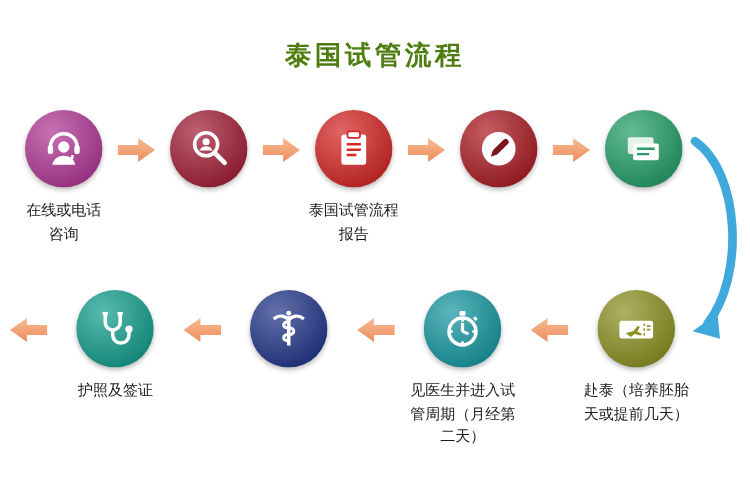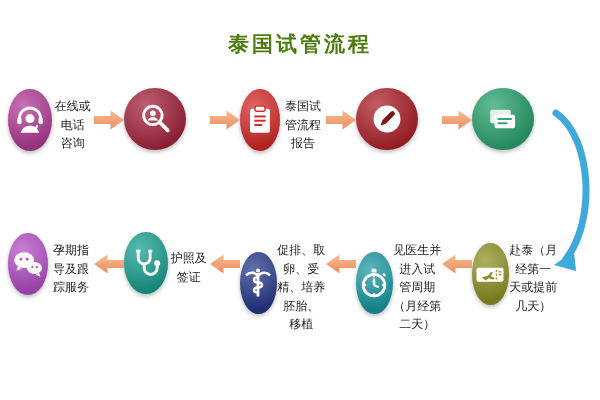--- a/index.html
+++ b/index.html
@@ -10,21 +10,21 @@
   .title {
     position:absolute; top:30px; left:0; width:100%;
     text-align:center; font-size:21px; font-weight:bold; letter-spacing:3px;
   }
   .row {
     position:absolute; left:8px; right:48px;
     display:flex; justify-content:space-between; align-items:flex-start;
   }
   .row-top { top:88px; }
   .row-bottom { top:232px; }
-  .step { width:86px; display:flex; flex-direction:row; align-items:center; flex:0 0 auto; }
+  .step { width:86px; display:flex; flex-direction:column; align-items:center; flex:0 0 auto; }
   .circle {
     width:62px; height:62px; border-radius:50%;
     display:flex; align-items:center; justify-content:center;
     background-image: radial-gradient(circle at 35% 28%, rgba(255,255,255,.28), rgba(0,0,0,.16) 78%);
     box-shadow: 0 2px 4px rgba(0,0,0,.28);
   }
   .circle svg { width:34px; height:34px; display:block; }
   .label {
     margin-top:9px; font-size:12px; line-height:1.55; color:#1a1a1a;
     text-align:center; white-space:pre-line;
@@ -115,36 +115,20 @@
 
   </div>
 
   <svg class="curve-arrow" width="46" height="178">
     <path d="M 4 10 C 40 35, 44 118, 14 156" stroke="#3fa9dc" stroke-width="7" fill="none" stroke-linecap="round"></path>
     <polygon points="22,148 2,162 24,168" fill="#3fa9dc"></polygon>
   </svg>
 
   <div class="row row-bottom">
 
-    <div class="step">
-      <div class="circle" style="background-color: rgb(180, 78, 198);">
-        <svg viewBox="0 0 24 24">
-          <ellipse cx="9.3" cy="9.3" rx="7" ry="5.6" fill="#fff"></ellipse>
-          <path d="M4.8 13.6 L3.9 17 L7.6 15.2 Z" fill="#fff"></path>
-          <ellipse cx="16.6" cy="14.8" rx="5.3" ry="4.3" fill="#fff"></ellipse>
-          <path d="M19.8 18.2 L20.8 21 L17.4 19.6 Z" fill="#fff"></path>
-          <circle cx="7" cy="8.6" r=".95" fill="#b44ec6"></circle>
-          <circle cx="11.4" cy="8.6" r=".95" fill="#b44ec6"></circle>
-          <circle cx="15" cy="14.2" r=".8" fill="#b44ec6"></circle>
-          <circle cx="18.2" cy="14.2" r=".8" fill="#b44ec6"></circle>
-        </svg>
-      </div>
-      <div class="label">孕期指导及跟
-踪服务</div>
-    </div>
 
     <div class="arrow arrow-left"></div>
 
     <div class="step">
       <div class="circle" style="background-color: rgb(23, 160, 143);">
         <svg viewBox="0 0 24 24">
           <path d="M6.5 3.5 v5 a4.2 4.2 0 0 0 8.4 0 v-5" fill="none" stroke="#fff" stroke-width="2"></path>
           <line x1="5" y1="3.5" x2="8" y2="3.5" stroke="#fff" stroke-width="1.8"></line>
           <line x1="13.4" y1="3.5" x2="16.4" y2="3.5" stroke="#fff" stroke-width="1.8"></line>
           <path d="M10.7 12.7 v2.8 a4.6 4.6 0 0 0 9.2 0 v-1.6" fill="none" stroke="#fff" stroke-width="2"></path>
@@ -158,23 +142,20 @@
 
     <div class="step">
       <div class="circle" style="background-color: rgb(38, 57, 139);">
         <svg viewBox="0 0 24 24">
           <circle cx="12" cy="3.2" r="1.4" fill="#fff"></circle>
           <line x1="12" y1="5" x2="12" y2="21.5" stroke="#fff" stroke-width="2"></line>
           <path d="M3.5 6.5 C6.5 3.8 10 4.6 12 7 C14 4.6 17.5 3.8 20.5 6.5" fill="none" stroke="#fff" stroke-width="1.8"></path>
           <path d="M12 8 C8.2 8 8.2 11.6 12 11.6 C15.8 11.6 15.8 15.2 12 15.2 C8.2 15.2 8.2 18.8 12 18.8" fill="none" stroke="#fff" stroke-width="1.7"></path>
         </svg>
       </div>
-      <div class="label">促排、取卵、受
-精、培养胚胎、
-移植</div>
     </div>
 
     <div class="arrow arrow-left"></div>
 
     <div class="step">
       <div class="circle" style="background-color: rgb(26, 153, 163);">
         <svg viewBox="0 0 24 24">
           <rect x="10.3" y="2" width="3.4" height="2.6" rx=".6" fill="#fff"></rect>
           <line x1="18.5" y1="5.5" x2="20" y2="7" stroke="#fff" stroke-width="1.6"></line>
           <circle cx="12" cy="13.5" r="7.6" fill="none" stroke="#fff" stroke-width="2"></circle>
@@ -193,19 +174,19 @@
     <div class="step">
       <div class="circle" style="background-color: rgb(142, 146, 36);">
         <svg viewBox="0 0 24 24">
           <rect x="2.5" y="7.5" width="19" height="10" rx="1.2" fill="#fff"></rect>
           <path d="M6 14.5 l4.5-1.2 2.2-2.8 1.4.4 -1.5 2.6 2.8 1.4 -1 .9 -3.4-.8 -2 1.6z" fill="#8e9224"></path>
           <line x1="16.5" y1="9" x2="16.5" y2="16.5" stroke="#8e9224" stroke-width=".8" stroke-dasharray="1.5 1.2"></line>
           <line x1="18" y1="10.5" x2="20" y2="10.5" stroke="#8e9224" stroke-width=".9"></line>
           <line x1="18" y1="12.5" x2="20" y2="12.5" stroke="#8e9224" stroke-width=".9"></line>
         </svg>
       </div>
-      <div class="label">赴泰（月经第一
+      <div class="label">赴泰（培养胚胎
 天或提前几天）</div>
     </div>
 
   </div>
 
 </div>
 
 </body></html>

